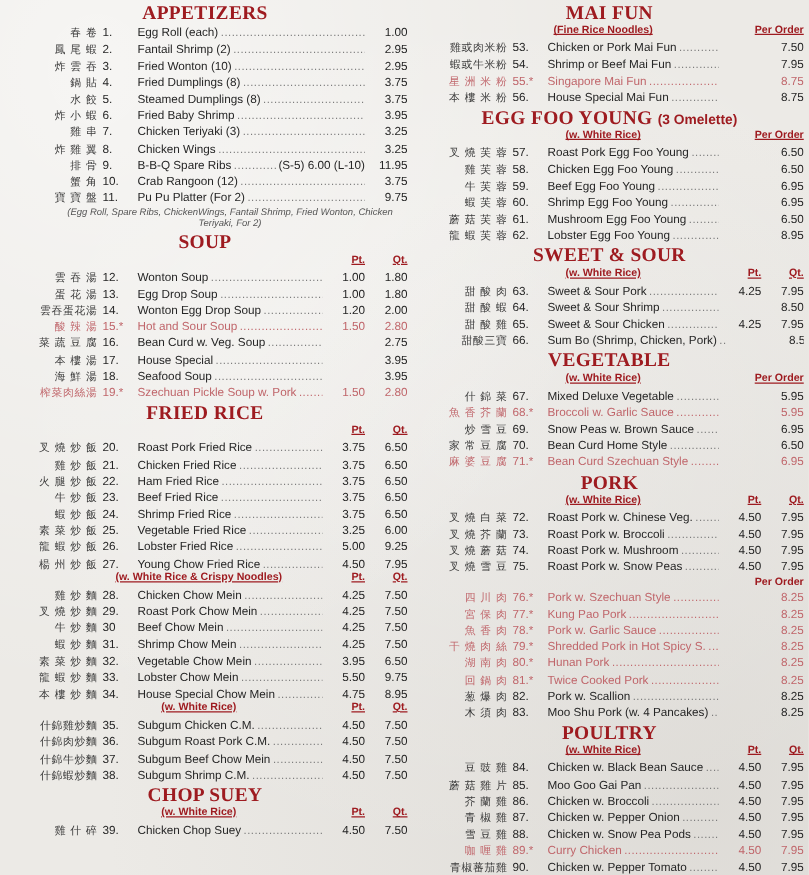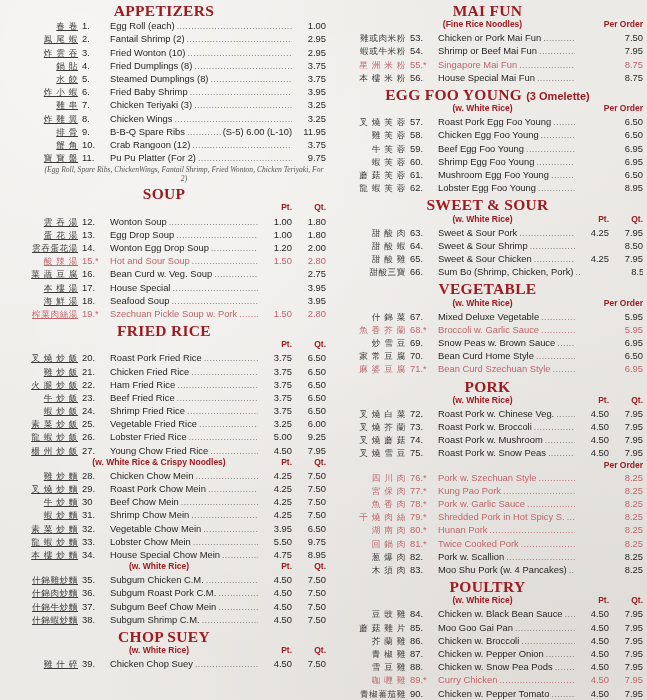--- a/index.html
+++ b/index.html
@@ -55,27 +55,28 @@
   }
   .sec-head .qualifier {
     font-size: 11px;
     font-family: "Liberation Sans", sans-serif;
     font-weight: bold;
     letter-spacing: 0;
   }
   
   .sub-row {
     display: flex;
-    align-items: center;
+    align-items: flex-start;
     font-size: 8.5px;
     color: #9e1b20;
     font-weight: bold;
     line-height: 1.1;
     height: 11px;
     margin-bottom: 1px;
+    text-decoration: underline;
   }
   .sub-row .sub-cap {
     flex: 1;
     text-align: center;
     padding-left: 58px;
   }
   .sub-row .hdr-p1,
   .sub-row .hdr-p2 {
     width: 34px;
     text-align: right;
@@ -108,21 +109,21 @@
   .cn {
     flex: 0 0 auto;
     font-family: "DejaVu Sans", sans-serif;
     font-size: 8.6px;
     letter-spacing: .6px;
     color: #3a3a3a;
     text-align: right;
     direction: ltr;
     overflow: hidden;
   }
-  .col-left  .cn { width: 76px; text-decoration: underline; }
+  .col-left  .cn { width: 76px; }
   .col-right .cn { width: 74px; text-align: right; }
 
   .num {
     flex: 0 0 auto;
     width: 26px;
     text-align: left;
     padding-left: 4px;
     font-size: 9.4px;
     color: #262626;
   }
@@ -149,21 +150,21 @@
     flex: 0 0 auto;
     width: 34px;
     text-align: right;
     font-size: 9.4px;
     color: #262626;
   }
   .price.per  { width: 68px; }
   .price.blank { color: transparent; }
 
   .note {
-    font-family: Liberation Serif, serif;
+    font-family: Liberation Sans, sans-serif;
     font-style: italic;
     font-size: 7.6px;
     line-height: 9px;
     color: #555;
     text-align: center;
     padding-left: 40px;
     margin-top: 1px;
   }
   .mini-hdr {
     text-align: right;

